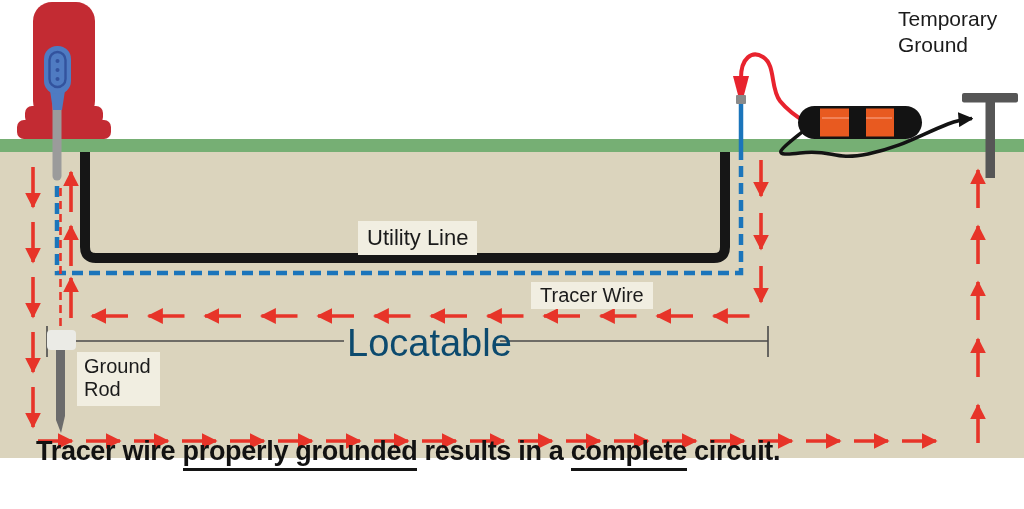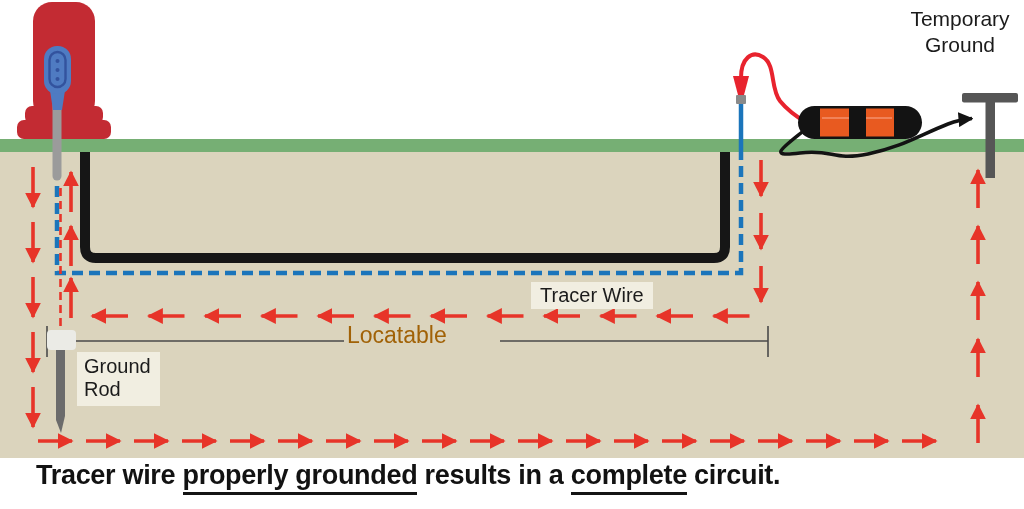--- a/index.html
+++ b/index.html
@@ -7,25 +7,25 @@
          font-family:"Liberation Sans",sans-serif;}
   .grass{position:absolute;left:0;top:139px;width:1024px;height:13px;background:#76AF74;}
   .soil{position:absolute;left:0;top:152px;width:1024px;height:306px;background:#DBD4BD;}
   svg.art{position:absolute;left:0;top:0;width:1024px;height:509px;}
   .flow{stroke:#E73429;stroke-width:3.6px;}
   .tag{position:absolute;background:#F1EEE1;color:#1B1B1B;white-space:nowrap;}
   #lbl-utility{left:358px;top:221px;font-size:22px;padding:4px 9px;}
   #lbl-tracer{left:531px;top:282px;font-size:20px;padding:2px 9px;}
   #lbl-transmitter{left:801px;top:154px;font-size:22px;padding:5px 10px;}
   #lbl-groundrod{left:77px;top:352px;font-size:20px;line-height:23px;padding:3px 9px 5px 7px;}
-  #lbl-probe{position:absolute;left:898px;top:6px;width:124px;text-align:center;
+  #lbl-probe{position:absolute;left:898px;top:6px;width:124px;text-align:left;
              font-size:21px;line-height:26px;color:#1B1B1B;}
-  #lbl-locatable{position:absolute;left:347px;top:322px;width:150px;text-align:left;
-                 font-size:23px;color:#a16207;}
-  #caption{position:absolute;left:36px;top:460px;font-size:27px;font-weight:700;
+  #lbl-locatable{position:absolute;left:347px;top:322px;width:150px;text-align:right;
+                 font-size:38px;color:#0c4a6e;}
+  #caption{position:absolute;left:36px;top:436px;font-size:27px;font-weight:700;
            color:#121212;letter-spacing:-0.3px;white-space:nowrap;text-align:center;}
   #caption .ul{border-bottom:3.5px solid #141414;padding-bottom:2px;}
 </style>
 </head>
 <body>
 
 <div class="stage">
 
   <div class="grass"></div>
   <div class="soil"></div>
@@ -142,20 +142,21 @@
         <line x1="761" y1="213" x2="761" y2="249" class="flow" marker-end="url(#mr)"></line>
         <line x1="761" y1="266" x2="761" y2="302" class="flow" marker-end="url(#mr)"></line>
         <line x1="978" y1="208" x2="978" y2="170" class="flow" marker-end="url(#mr)"></line>
         <line x1="978" y1="264" x2="978" y2="226" class="flow" marker-end="url(#mr)"></line>
         <line x1="978" y1="320" x2="978" y2="282" class="flow" marker-end="url(#mr)"></line>
         <line x1="978" y1="377" x2="978" y2="339" class="flow" marker-end="url(#mr)"></line>
         <line x1="978" y1="443" x2="978" y2="405" class="flow" marker-end="url(#mr)"></line>
       </g>
   </svg>
 
+  <div class="tag" id="lbl-utility">Utility Line</div>
   <div class="tag" id="lbl-tracer">Tracer Wire</div>
   <div class="tag" id="lbl-groundrod">
     <div>Ground</div>
     <div>Rod</div>
   </div>
   <div id="lbl-probe">
     <div>Temporary</div>
     <div>Ground</div>
   </div>
   <div id="lbl-locatable">Locatable</div>

